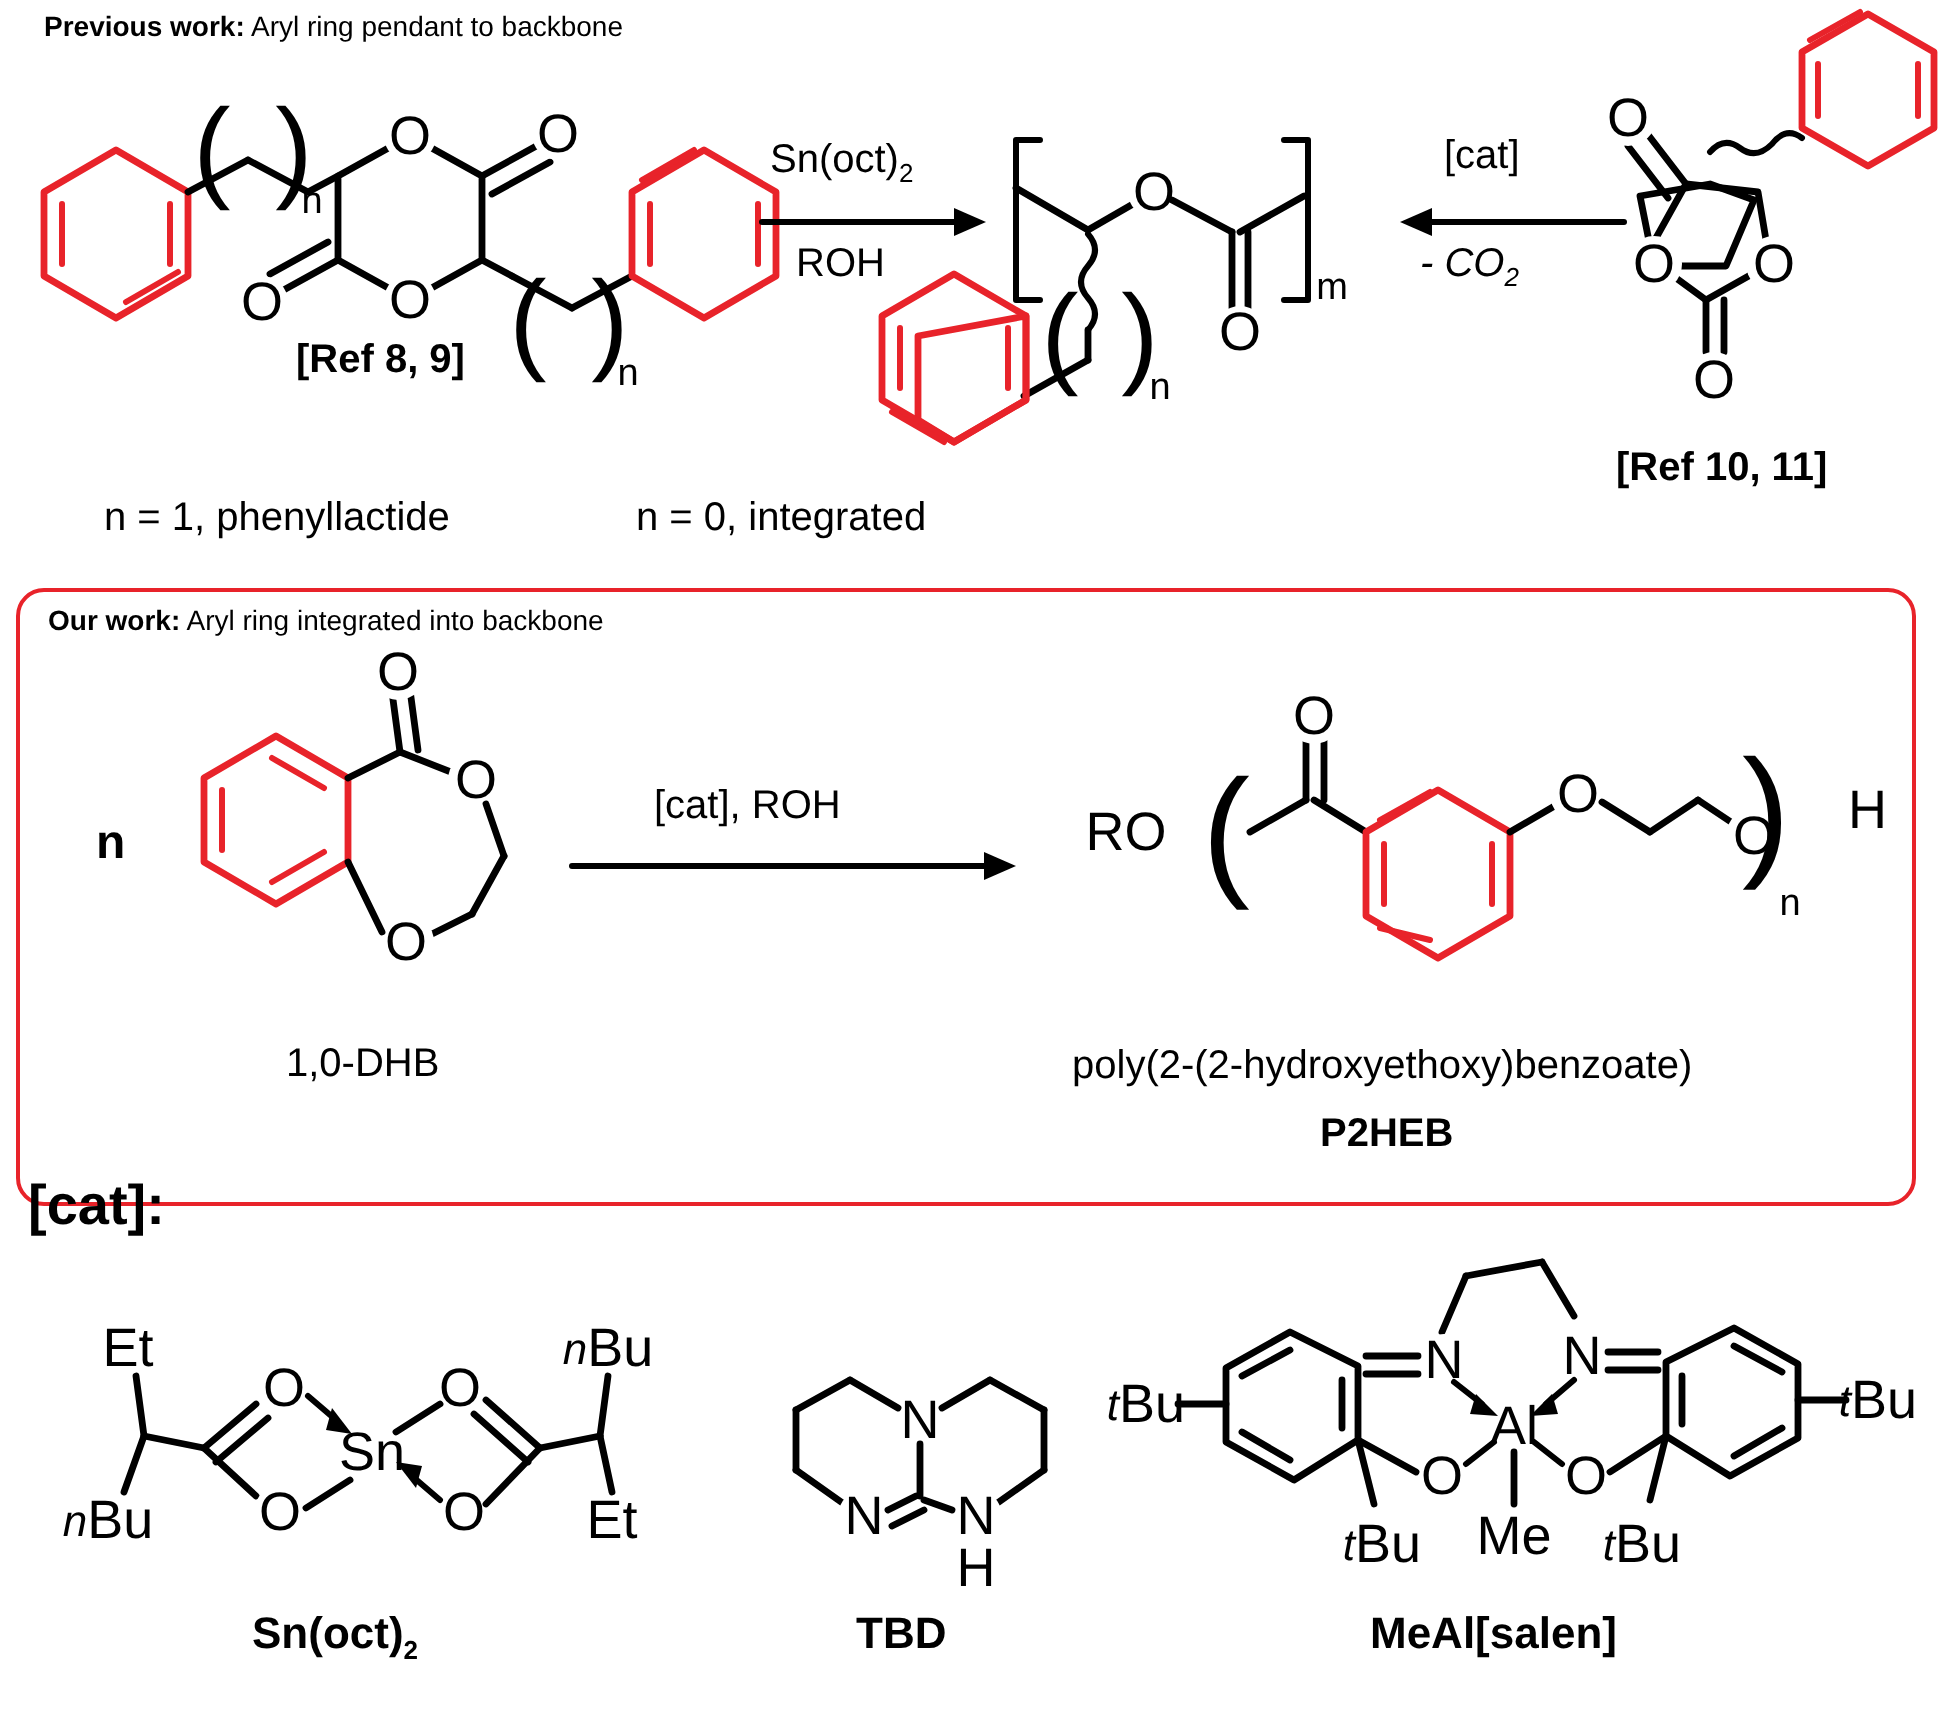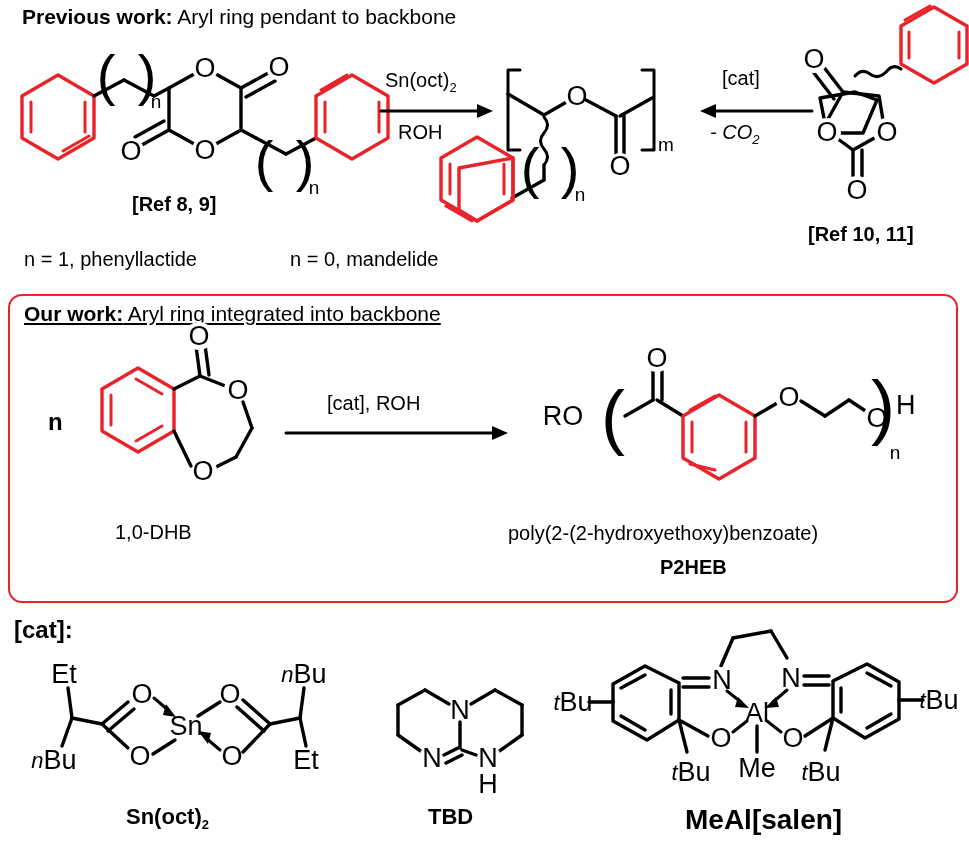--- a/index.html
+++ b/index.html
@@ -3,23 +3,23 @@
 <meta charset="utf-8">
 <title>Reaction Scheme</title>
 <style>
   html,body{margin:0;padding:0;background:#ffffff;}
   body{
     width:969px;height:855px;position:relative;overflow:hidden;
     font-family:"Liberation Sans","DejaVu Sans",sans-serif;
     color:#000000;
   }
   .abs{position:absolute;}
-  .hdr{font-size:21px;white-space:nowrap;line-height:1;}
+  .hdr{font-size:14px;white-space:nowrap;line-height:1;}
   .hdr b{font-weight:bold;}
-  .lbl{font-size:20px;white-space:nowrap;line-height:1;}
+  .lbl{font-size:20px;white-space:nowrap;line-height:1;margin-left:28px;}
   .lbl-b{font-size:20px;font-weight:bold;white-space:nowrap;line-height:1;}
   .rgnt{font-size:20px;white-space:nowrap;line-height:1;}
   .sub{font-size:13px;vertical-align:sub;}
   .ital{font-style:italic;}
   #ourwork-box{
     left:8px;top:294px;width:950px;height:309px;
     border:2.5px solid #e8232a;border-radius:14px;
     box-sizing:border-box;background:transparent;
   }
   svg{display:block;overflow:visible;}
@@ -82,21 +82,21 @@
   <text class="atom-n" x="308" y="159">n</text>
 
   <g>
     <polygon class="rd" points="310,110 310,68 346,47 382,68 382,110 346,131"></polygon>
     <line class="rdi" x1="319" y1="74" x2="319" y2="104"></line>
     <line class="rdi" x1="373" y1="74" x2="373" y2="104"></line>
     <line class="rdi" x1="315" y1="62" x2="341" y2="47"></line>
   </g>
 </svg>
 </div>
-<div class="abs lbl-b" style="left:132px;top:170px;margin-top:24px;">[Ref 8, 9]</div>
+<div class="abs lbl-b" style="left:148px;top:170px;">[Ref 8, 9]</div>
 
 <div class="abs rgnt" style="left:385px;top:70px;"><span>Sn(oct)</span><span class="sub">2</span></div>
 <div class="abs" style="left:381px;top:103px;">
 <svg width="112" height="16" viewBox="0 0 112 16">
   <line class="bk2" x1="0" y1="8" x2="98" y2="8"></line>
   <polygon class="bk-f" points="96,1 112,8 96,15"></polygon>
 </svg>
 </div>
 <div class="abs rgnt" style="left:398px;top:122px;">ROH</div>
 
@@ -179,25 +179,25 @@
 
   <line class="bk" x1="48" y1="146" x2="48" y2="172"></line>
   <line class="bk" x1="57" y1="146" x2="57" y2="172"></line>
   <circle cx="52" cy="186" r="14" fill="#fff"></circle>
   <text class="atom" x="52" y="186">O</text>
 </svg>
 </div>
 <div class="abs lbl-b" style="left:808px;top:224px;">[Ref 10, 11]</div>
 
 <div class="abs lbl" style="left:24px;top:249px;">n = 1, phenyllactide</div>
-<div class="abs lbl" style="left:290px;top:249px;">n = 0, mandelide</div>
+<div class="abs lbl" style="left:290px;top:249px;">n = 0, integrated</div>
 
 <div class="abs" id="ourwork-box"></div>
 
-<div class="abs hdr" style="left:24px;top:303px;text-decoration:underline;"><b>Our work:</b><span> Aryl ring integrated into backbone</span></div>
+<div class="abs hdr" style="left:24px;top:303px;"><b>Our work:</b><span> Aryl ring integrated into backbone</span></div>
 
 <div class="abs lbl-b" style="left:48px;top:410px;font-size:24px;">n</div>
 
 <div class="abs" style="left:88px;top:332px;">
 <svg width="200" height="180" viewBox="0 0 200 180">
 
   <g>
     <polygon class="rd" points="50,36 14,57 14,99 50,120 86,99 86,57"></polygon>
     <line class="rdi" x1="23" y1="63" x2="23" y2="93"></line>
     <line class="rdi" x1="48" y1="47" x2="74" y2="62"></line>
@@ -276,21 +276,21 @@
 <svg width="60" height="110" viewBox="0 0 60 110">
   <text class="paren" x="10" y="50" font-size="72">)</text>
   <text class="atom-n" x="22" y="96">n</text>
 </svg>
 </div>
 <div class="abs lbl" style="left:896px;top:392px;font-size:27px;">H</div>
 
 <div class="abs lbl" style="left:508px;top:523px;">poly(2-(2-hydroxyethoxy)benzoate)</div>
 <div class="abs lbl-b" style="left:660px;top:557px;">P2HEB</div>
 
-<div class="abs lbl-b" style="left:14px;top:618px;font-size:24px;">[cat]:</div>
+<div class="abs lbl-b" style="left:14px;top:589px;font-size:28px;">[cat]:</div>
 
 <div class="abs" style="left:18px;top:660px;">
 <svg width="300" height="130" viewBox="0 0 300 130">
 
   <text class="atom" x="46" y="14">Et</text>
   <line class="bk" x1="50" y1="28" x2="54" y2="58"></line>
   <text class="atom" x="36" y="100"><tspan class="ital" font-size="22">n</tspan>Bu</text>
   <line class="bk" x1="54" y1="58" x2="44" y2="86"></line>
 
   <line class="bk" x1="54" y1="58" x2="84" y2="64"></line>
@@ -421,13 +421,13 @@
   </g>
   <line class="bk" x1="258" y1="90" x2="230" y2="108"></line>
 
   <line class="bk" x1="324" y1="72" x2="348" y2="72"></line>
   <text class="atom" x="364" y="72" text-anchor="start"><tspan class="ital" font-size="22">t</tspan>Bu</text>
 
   <line class="bk" x1="258" y1="90" x2="250" y2="122"></line>
   <text class="atom" x="246" y="144"><tspan class="ital" font-size="22">t</tspan>Bu</text>
 </svg>
 </div>
-<div class="abs lbl-b" style="left:685px;top:806px;font-size:28px;">MeAl[salen]</div>
+<div class="abs lbl-b" style="left:685px;top:806px;font-size:22px;">MeAl[salen]</div>
 
 </body></html>

